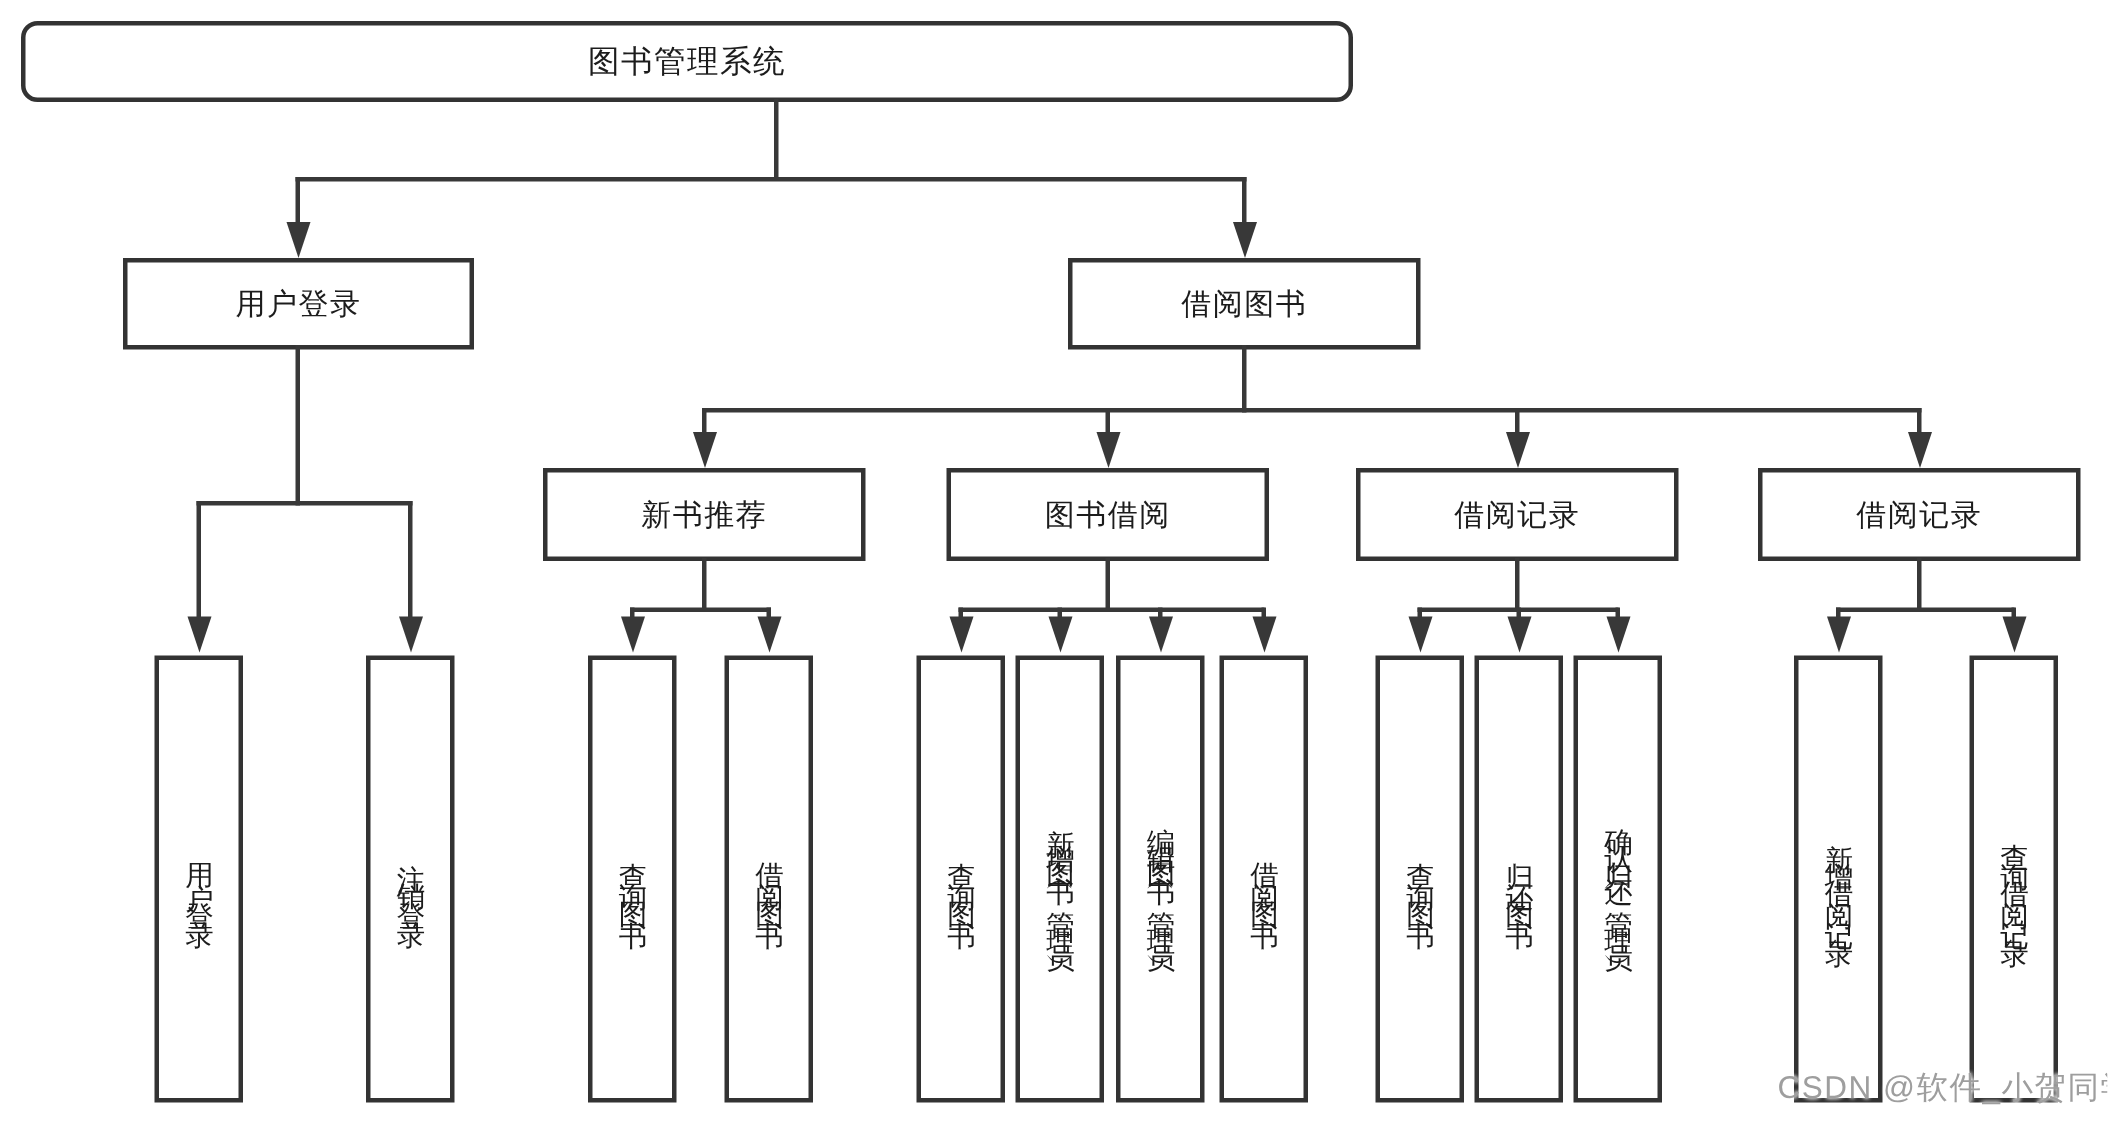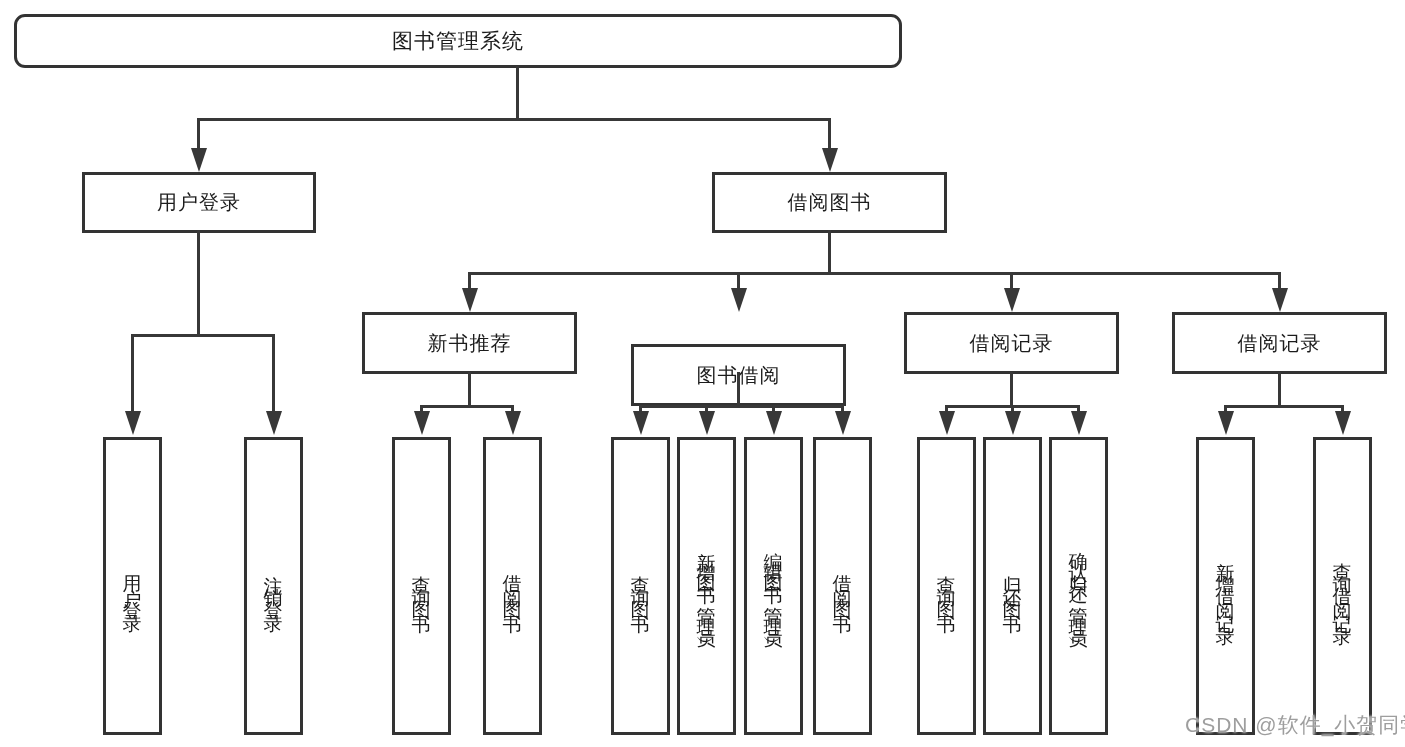--- a/index.html
+++ b/index.html
@@ -68,21 +68,21 @@
   <div class="box" style="left:82px;top:172px;width:234px;height:61px;">
     <span>用户登录</span>
   </div>
   <div class="box" style="left:712px;top:172px;width:235px;height:61px;">
     <span>借阅图书</span>
   </div>
 
   <div class="box" style="left:362px;top:312px;width:215px;height:62px;">
     <span>新书推荐</span>
   </div>
-  <div class="box" style="left:631px;top:312px;width:215px;height:62px;margin-top:32px;">
+  <div class="box" style="left:631px;top:312px;width:215px;height:62px;">
     <span>图书借阅</span>
   </div>
   <div class="box" style="left:904px;top:312px;width:215px;height:62px;">
     <span>借阅记录</span>
   </div>
   <div class="box" style="left:1172px;top:312px;width:215px;height:62px;align-items:center;">
     <span>借阅记录</span>
   </div>
 
   <div class="box leaf" style="left:103px;">

